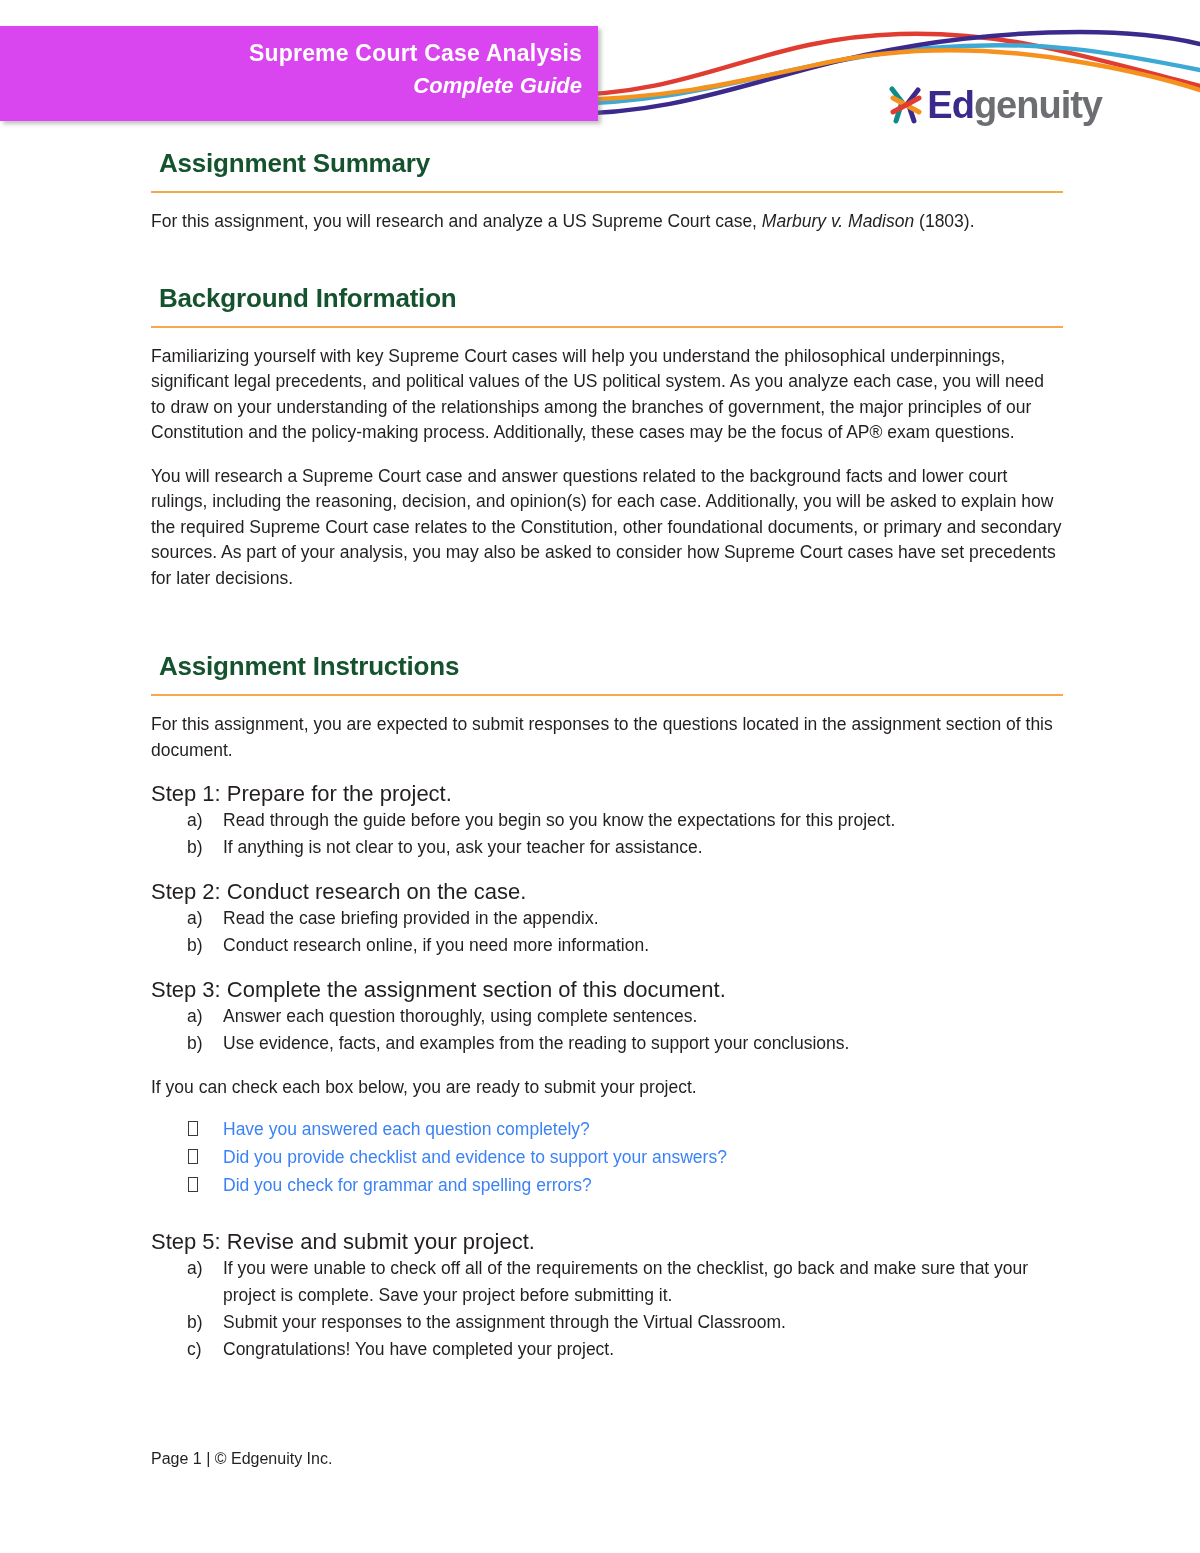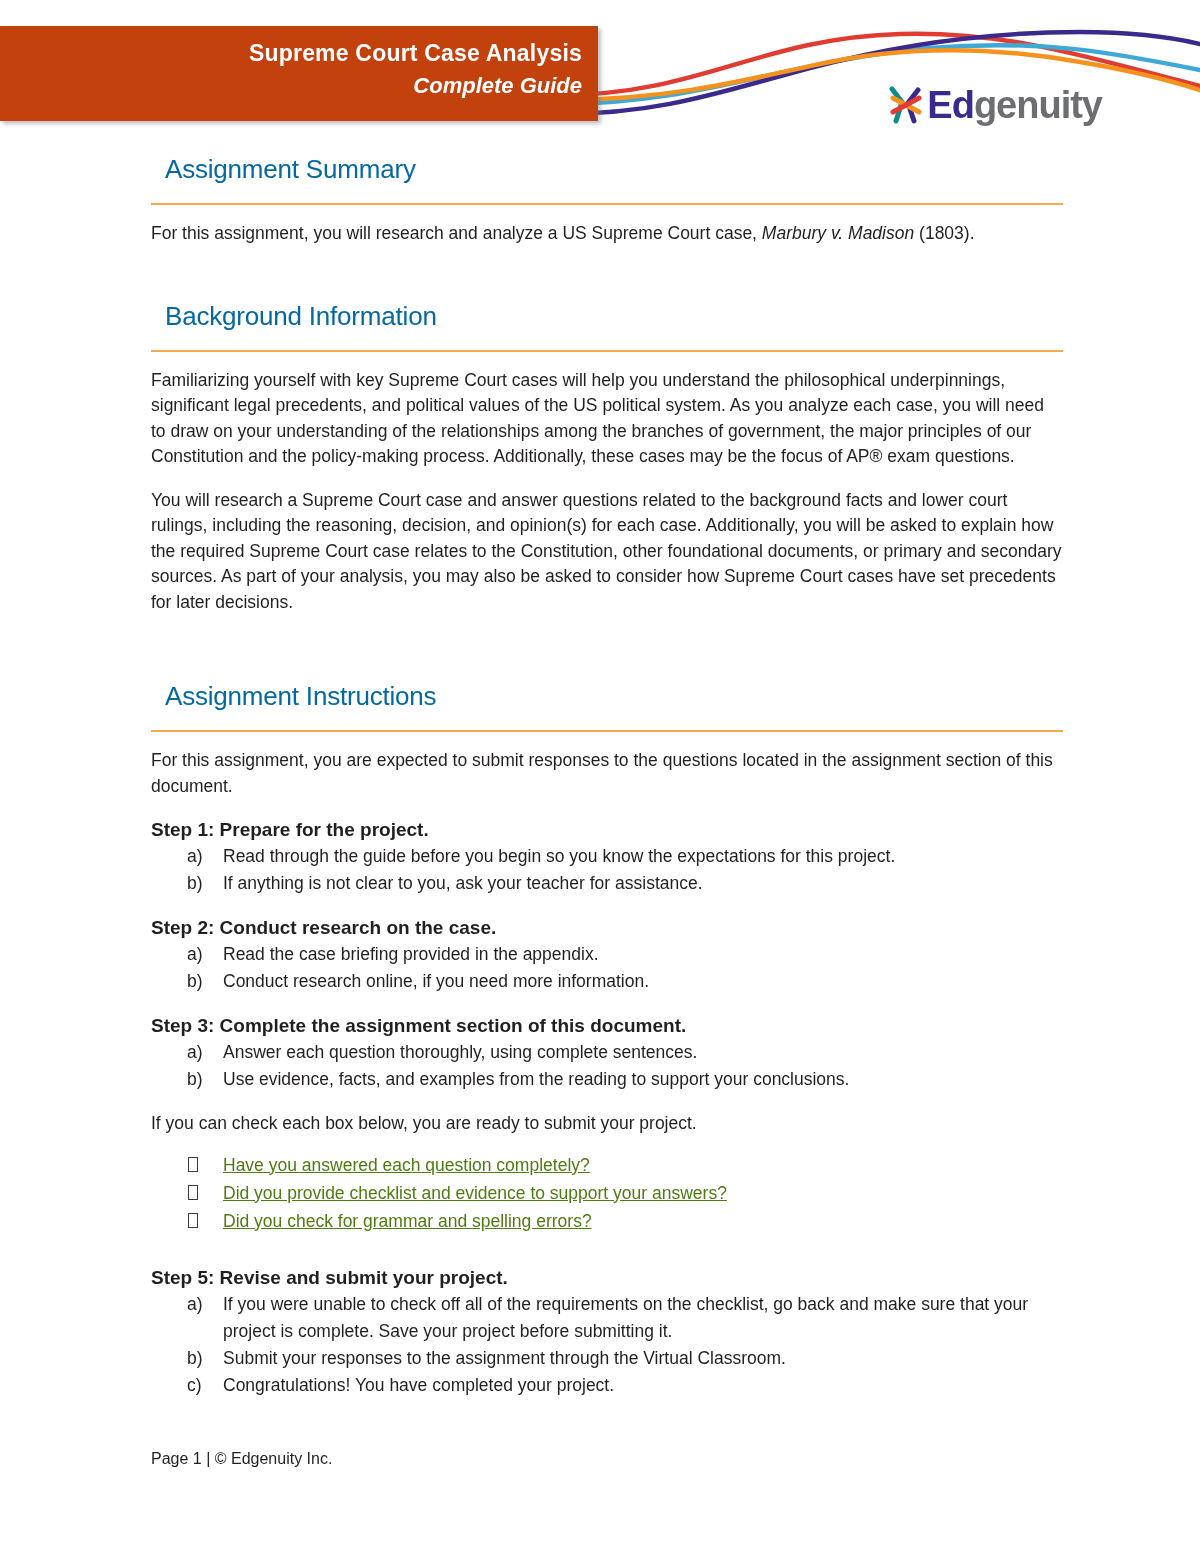--- a/index.html
+++ b/index.html
@@ -28,21 +28,21 @@
     top: 0;
     width: 1200px;
     height: 140px;
   }
   .banner {
     position: absolute;
     left: 0;
     top: 26px;
     width: 598px;
     height: 95px;
-    background: #c2410c;
+    background: #d946ef;
     box-shadow: 3px 3px 4px rgba(120,120,120,0.45);
     z-index: 3;
     box-sizing: border-box;
     padding: 10px 16px 0 0;
     text-align: right;
   }
   .banner-title {
     display: block;
     color: #ffffff;
     font-size: 23px;
@@ -94,25 +94,25 @@
     width: 1200px;
   }
   .content {
     margin: 0 auto;
     width: 926px;
     padding-left: 14px;
     box-sizing: border-box;
   }
 
   h2.section-title {
-    margin: 14px;
+    margin: 8px;
     padding: 0 0 4px 0;
     font-size: 26px;
-    font-weight: normal;
-    color: #0369a1;
+    font-weight: bold;
+    color: #14532d;
     letter-spacing: -0.2px;
   }
   .rule {
     height: 2px;
     background: #f5a94e;
     margin: 2px 0 16px 0;
   }
   .spacer-md { height: 40px; }
   .spacer-lg { height: 52px; }
 
@@ -120,23 +120,23 @@
     margin: 0 0 18px 0;
     font-size: 17.5px;
     line-height: 25.5px;
     color: #231f20;
   }
   p.body-text:last-child { margin-bottom: 0; }
   .ital { font-style: italic; }
 
   .step-head {
     margin: 0;
-    font-size: 19px;
+    font-size: 22px;
     line-height: 26px;
-    font-weight: bold;
+    font-weight: normal;
     color: #231f20;
   }
   .step-block { margin-bottom: 18px; }
   .step-block:last-child { margin-bottom: 1px; }
 
   ol.sub-list {
     list-style: none;
     margin: 0;
     padding: 0;
   }
@@ -159,22 +159,21 @@
   ul.check-list {
     list-style: none;
     margin: 14px 0 0 0;
     padding: 0;
   }
   ul.check-list li {
     position: relative;
     font-size: 17.5px;
     line-height: 28px;
     padding-left: 72px;
-    color: #4d7c0f;
-    text-decoration: underline;
+    color: #3b82f6;
   }
   .tofu {
     position: absolute;
     left: 37px;
     top: 6px;
     width: 10px;
     height: 15px;
     border: 1.6px solid #3a3a3a;
     box-sizing: border-box;
   }

